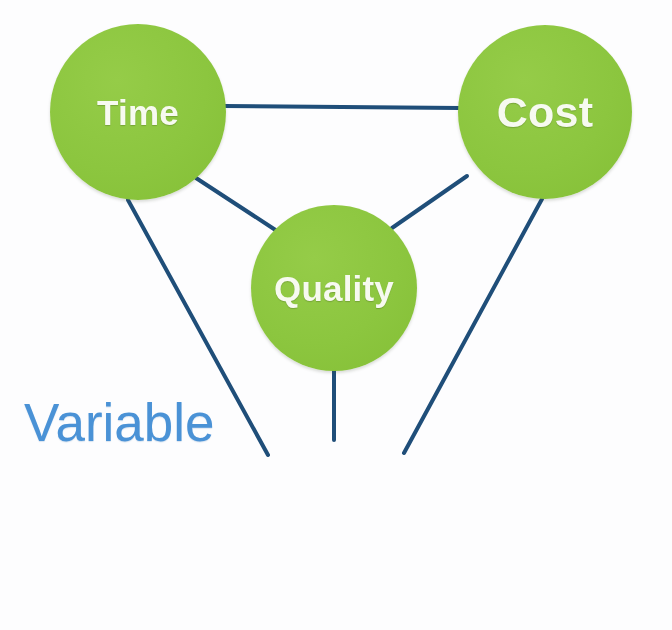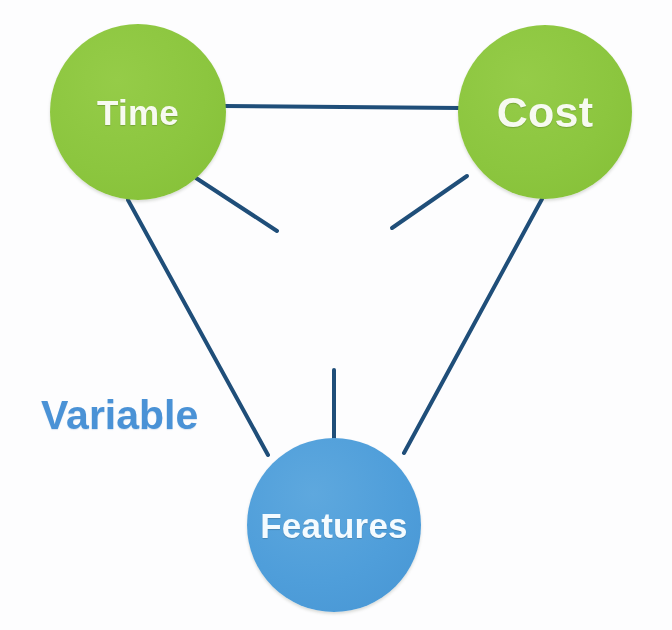--- a/index.html
+++ b/index.html
@@ -78,25 +78,25 @@
   #node-quality .node-label { font-size: 35px; }
   #node-features {
     left: 247px;
     top: 438px;
     width: 174px;
     height: 174px;
   }
   #node-features .node-label { font-size: 35px; }
   #legend-variable {
     position: absolute;
-    left: 41px;
+    left: 24px;
     top: 392px;
-    font-size: 41px;
+    font-size: 53px;
     color: #4a92d6;
-    font-weight: bold;
+    font-weight: normal;
     white-space: nowrap;
     user-select: none;
     text-shadow: 0 1px 1px rgba(90, 140, 190, 0.22);
   }
 </style>
 </head>
 <body>
 
 <div id="diagram-canvas" style="background: rgb(253, 253, 254);">
 
@@ -110,20 +110,20 @@
   </svg>
 
   <div class="node node-green" id="node-time" style="left: 50px; top: 24px; width: 176px; height: 176px;">
     <span class="node-label">Time</span>
   </div>
 
   <div class="node node-green" id="node-cost" style="left: 458px; top: 25px; width: 174px; height: 174px;">
     <span class="node-label">Cost</span>
   </div>
 
+  <div class="node node-green" id="node-quality" style="left: 251px; top: 205px; width: 166px; height: 166px;">
+    <span class="node-label">Quality</span>
+  </div>
 
-  <div class="node node-blue" id="node-features" style="left: 247px; top: 438px; width: 174px; height: 174px;">
-    <span class="node-label">Features</span>
-  </div>
 
   <div id="legend-variable" style="color: rgb(74, 146, 214);">Variable</div>
 
 </div>
 
 </body></html>

